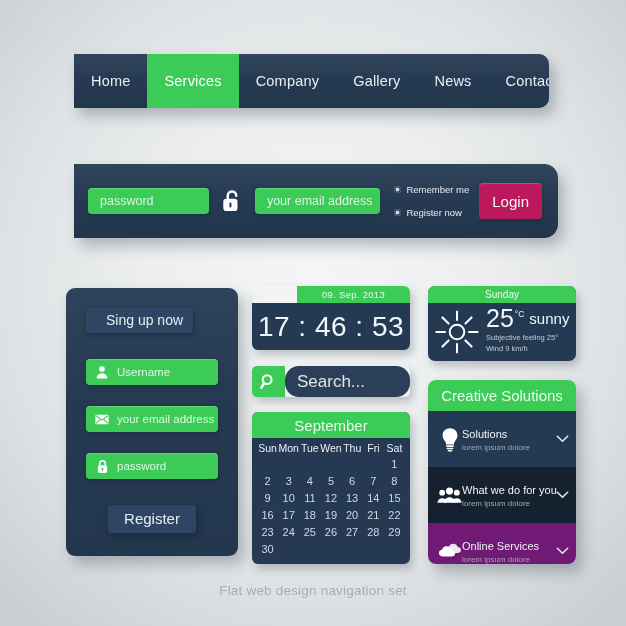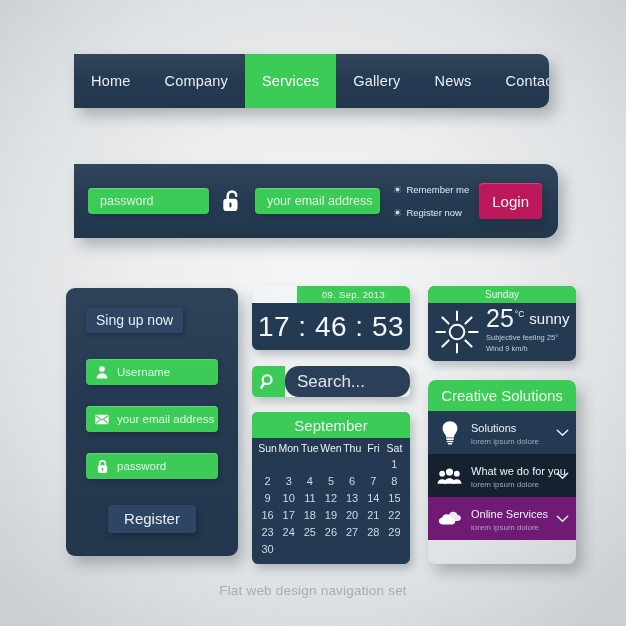--- a/index.html
+++ b/index.html
@@ -147,21 +147,21 @@
     content:""; position:absolute; inset:0; border-radius:9px;
     background: linear-gradient(180deg, rgba(255,255,255,0.045), rgba(255,255,255,0) 45%, rgba(0,0,0,0.07));
     pointer-events:none;
   }
   #signup-title {
     display: inline-block;
     background: #2e4563;
     border-radius: 3px;
     color: #e6ecf1;
     font-size: 14px;
-    padding: 4px 10px 5px 10px;
+    padding: 4px 10px 5px 20px;
     margin-bottom: 26px;
     position: relative; z-index: 1;
     box-shadow: 1px 2px 5px rgba(15,25,38,0.45);
   }
   .su-field {
     height: 26px;
     background: #3ccb56;
     border-radius: 4px;
     display: flex; align-items: center;
     gap: 8px;
@@ -308,24 +308,23 @@
     overflow: hidden;
   }
   #acc-title {
     height: 31px;
     background: #3ccb56;
     color: #eafcee;
     font-size: 15px;
     display: flex; align-items: center; justify-content: center;
   }
   .acc-row {
-    height: 43px;
+    height: 56px;
     display: flex; align-items: center;
     padding: 0 7px 0 9px;
-    gap: 9px;
   }
   .acc-row.r1 { background: #243a52; }
   .acc-row.r2 { background: #16212f; }
   .acc-row.r3 { background: #701a75; }
   .acc-ic { width: 25px; height: 25px; flex: none; display:flex; align-items:center; justify-content:center; }
   .acc-txt { flex: 1; min-width: 0; }
   .acc-h { color: #eef3f7; font-size: 11px; line-height: 14px; white-space: nowrap; }
   .acc-s { color: #9daab6; font-size: 8px; line-height: 12px; white-space: nowrap; }
   .acc-chev { width: 13px; flex: none; display:flex; align-items:center; justify-content:center; }
 
@@ -339,22 +338,22 @@
     letter-spacing: .2px;
   }
 </style>
 </head>
 <body>
 
 <div class="stage">
 
   <nav id="topnav" class="navy shadow-lg">
     <div class="nav-item">Home</div>
+    <div class="nav-item active">Services</div>
     <div class="nav-item">Company</div>
-    <div class="nav-item active">Services</div>
     <div class="nav-item">Gallery</div>
     <div class="nav-item">News</div>
     <div class="nav-item">Contact us</div>
   </nav>
 
   <div id="loginbar" class="navy shadow-lg">
 
     <div id="pw-field" class="gfield">password</div>
 
     <div id="lock-wrap">

